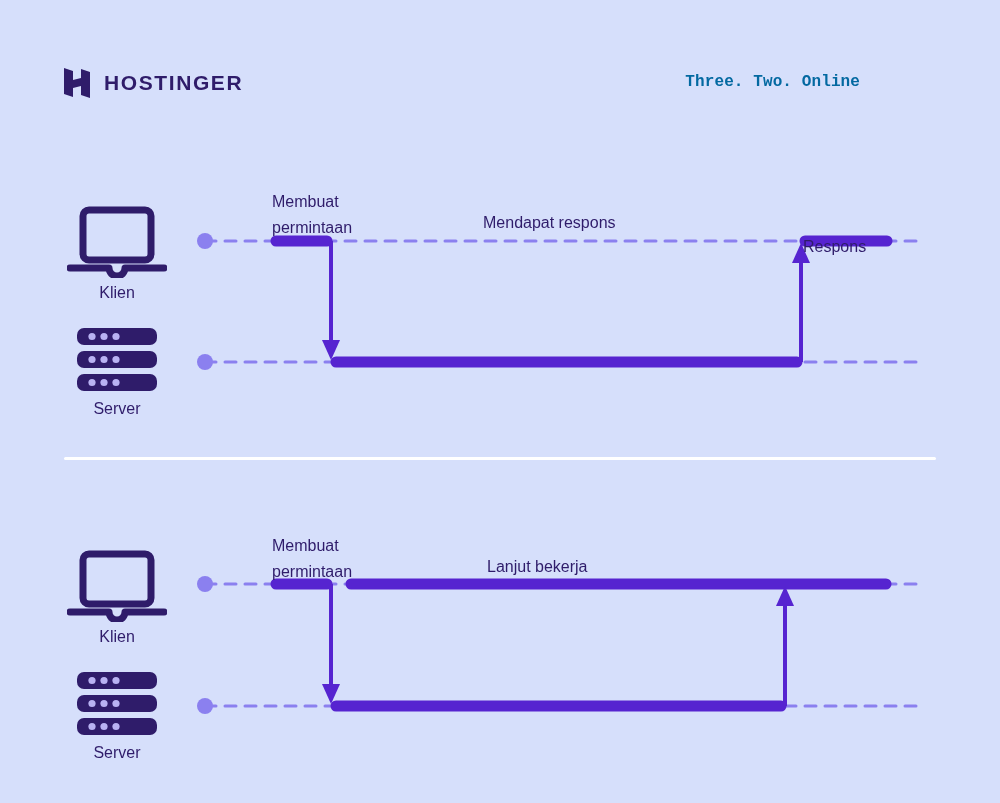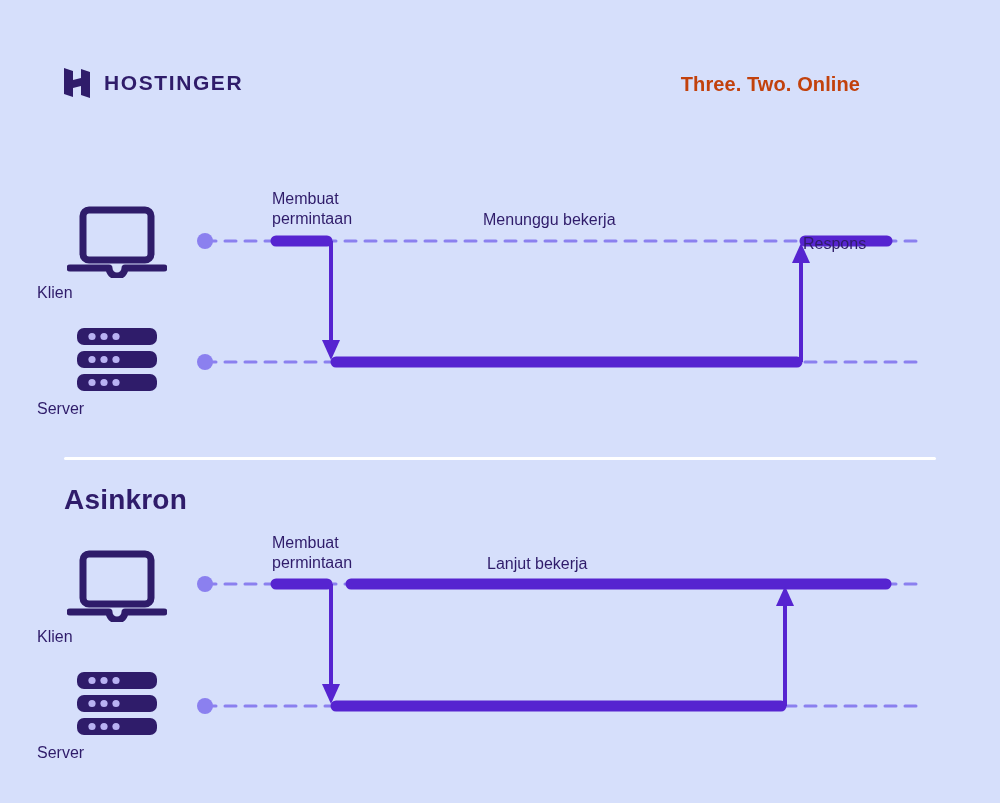--- a/index.html
+++ b/index.html
@@ -33,24 +33,25 @@
   .brand-name {
     font-size: 21px;
     font-weight: bold;
     letter-spacing: 1.6px;
     color: #2f1c6a;
   }
   .tagline {
     position: absolute;
     right: 64px;
     top: 73px;
-    font-size: 20px;
+    font-size: 16px;
     font-weight: bold;
     letter-spacing: 0.1px;
-    color: #c2410c;
+    color: #0369a1;
+    font-family: Liberation Mono, monospace;
   }
 
   
   .section-title {
     position: absolute;
     left: 64px;
     font-size: 28px;
     font-weight: bold;
     color: #2f1c6a;
     letter-spacing: 0.2px;
@@ -65,21 +66,21 @@
     width: 872px;
     height: 3px;
     background: #ffffff;
     border-radius: 2px;
   }
 
   
   .actor {
     position: absolute;
     width: 160px;
-    text-align: left;
+    text-align: center;
   }
   .actor-label {
     margin-top: 6px;
     font-size: 16px;
     color: #2f1c6a;
   }
   .laptop { width: 100px; height: 72px; display: block; margin: 0 auto; }
   .server { width: 80px; height: 66px; display: block; margin: 0 auto; }
 
   #actor-client-sync  { left: 37px; top: 206px; }
@@ -94,21 +95,21 @@
     width: 1000px;
   }
   #diagram-sync  { top: 180px; height: 230px; }
   #diagram-async { top: 524px; height: 230px; }
   .diagram svg { display: block; }
 
   
   .caption {
     position: absolute;
     font-size: 16px;
-    line-height: 20px;
+    line-height: 26px;
     color: #2f1c6a;
     white-space: pre-line;
   }
   #cap-sync-request   { left: 272px; top: 189px; }
   #cap-sync-wait      { left: 483px; top: 210px; }
   #cap-sync-response  { left: 803px; top: 210px; margin-top: 24px; }
   #cap-async-request  { left: 272px; top: 533px; }
   #cap-async-work     { left: 487px; top: 554px; }
   #cap-async-response { left: 776px; top: 533px; }
 </style>
@@ -183,26 +184,25 @@
 
       <g>
         <line x1="801" y1="182" x2="801" y2="78" stroke="#5624d0" stroke-width="4"></line>
         <path d="M801 63 L792 83 L810 83 Z" fill="#5624d0"></path>
       </g>
     </svg>
   </div>
 
   <div class="caption" id="cap-sync-request">Membuat
 permintaan</div>
-  <div class="caption" id="cap-sync-wait">Menunggu bekerja</div>
+  <div class="caption" id="cap-sync-wait">Mendapat respons</div>
   <div class="caption" id="cap-sync-response">Respons</div>
 
   <div class="divider"></div>
 
-  <div class="section-title" id="title-async">Asinkron</div>
 
   <div class="actor" id="actor-client-async">
     <span>
       <svg class="laptop" viewBox="0 0 100 72" aria-hidden="true">
         <rect x="16" y="4" width="68" height="50" rx="6" ry="6" fill="none" stroke="#2f1c6a" stroke-width="7"></rect>
         <path d="M3 62 H42 a8 8 0 0 0 16 0 H97" fill="none" stroke="#2f1c6a" stroke-width="7" stroke-linecap="round" stroke-linejoin="round"></path>
       </svg>
     </span>
     <div class="actor-label">Klien</div>
   </div>

